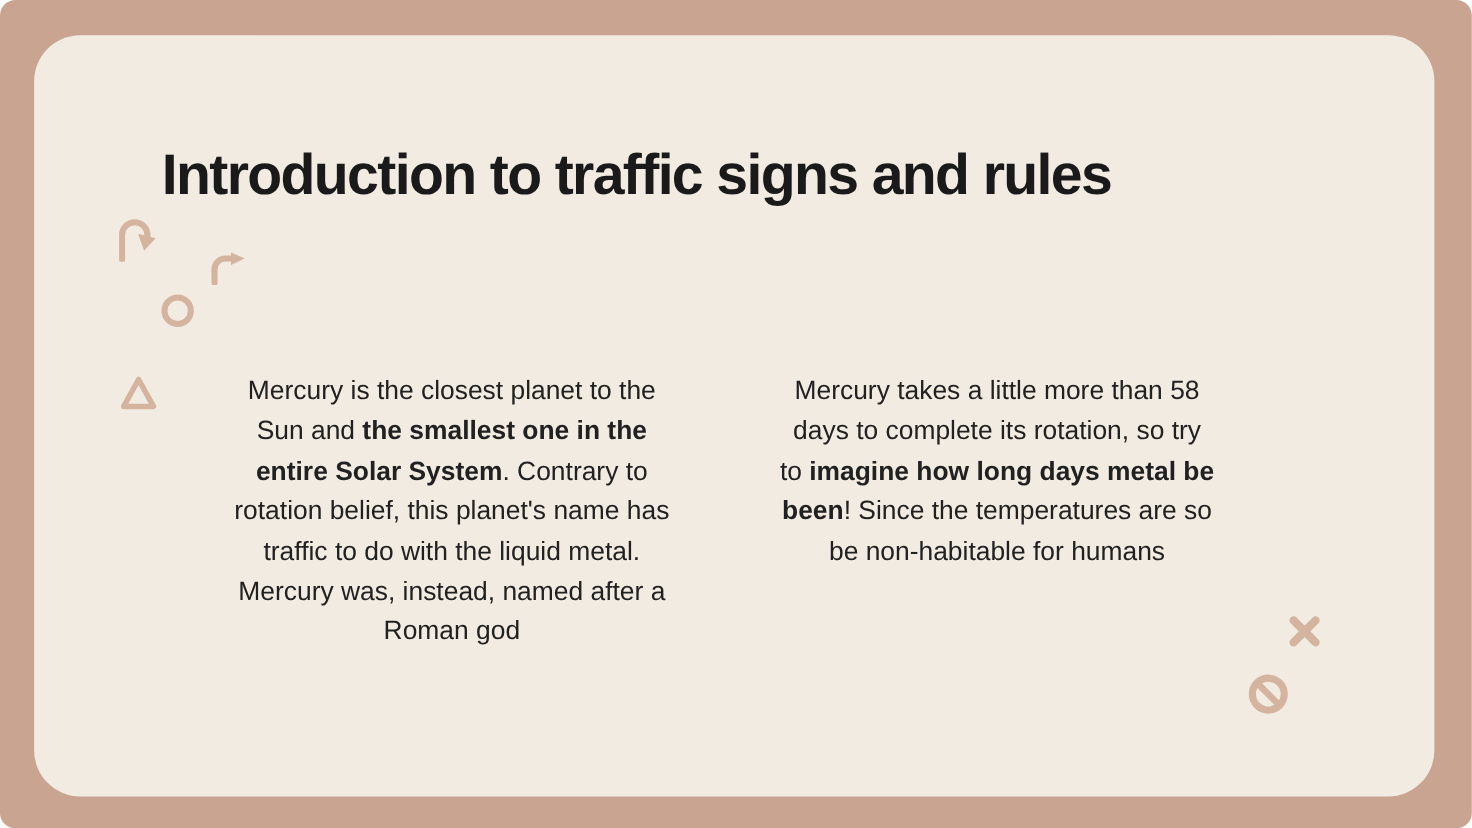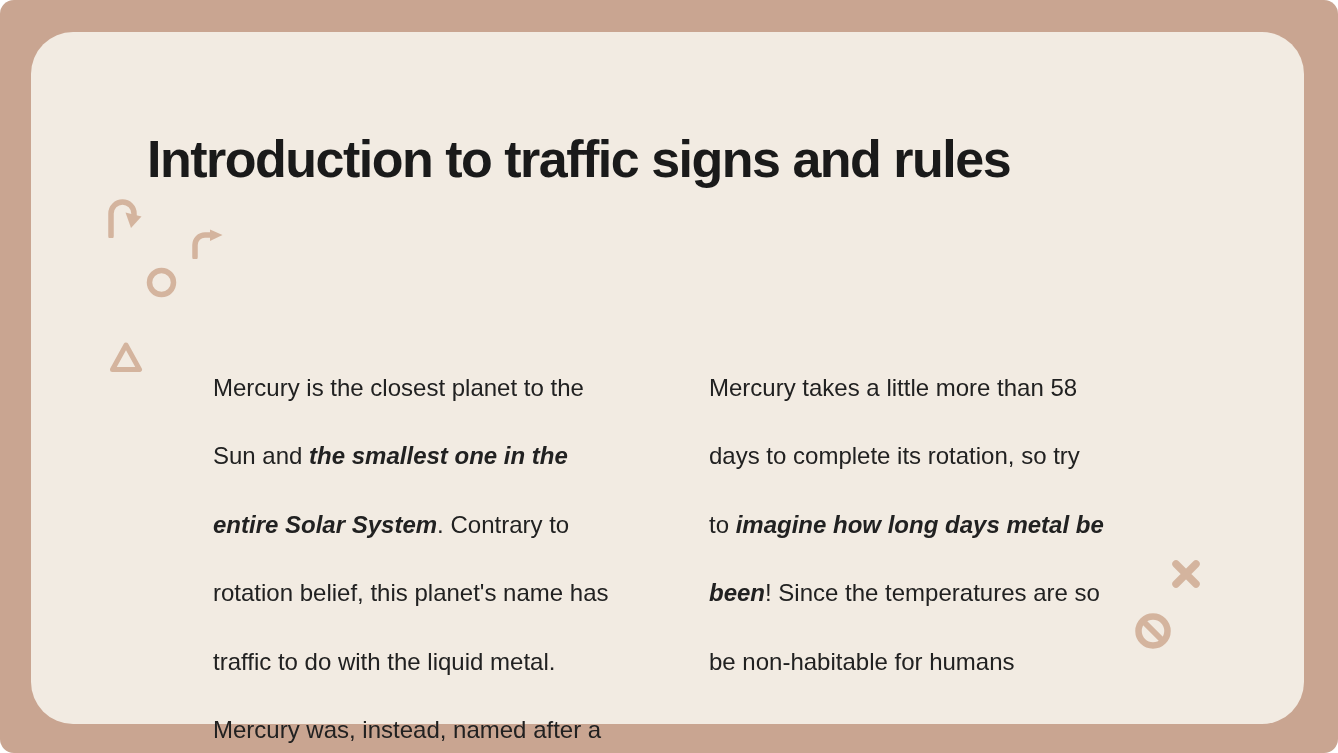--- a/index.html
+++ b/index.html
@@ -10,20 +10,21 @@
     background: var(--page_corner, #ffffff);
     font-family: "Liberation Sans", sans-serif;
     overflow: hidden;
   }
   .frame {
     position: absolute;
     left: 0; top: 0;
     width: 1338px; height: 753px;
     background: var(--frame, #c9a591);
     border-radius: 14px;
+    text-align: center;
   }
   .card {
     position: absolute;
     left: 31px; top: 32px;
     width: 1273px; height: 692px;
     background: var(--card, #f2ebe2);
     border-radius: 42px;
   }
   .title {
     position: absolute;
@@ -38,22 +39,22 @@
   }
   .col {
     position: absolute;
     top: 306px;
     font-size: 24px;
     line-height: 36.4px;
     color: var(--body_text, #212121);
   }
   .col.left  { left: 182px; }  
   .col.right { left: 678px; }  
-  .tline { white-space: pre; margin-top: 32px; }
-  .tline .b { font-weight: 700; font-style: italic; }
+  .tline { white-space: pre; }
+  .tline .b { font-weight: 700; }
   .shape { position: absolute; }
   .st { stroke: var(--shape, #d4b49e); fill: none; }
   .fl { fill: var(--shape, #d4b49e); stroke: none; }
   
   .s-uturn   { left: 73px;  top: 166px; }  
   .s-rturn   { left: 158px; top: 197px; }  
   .s-ring    { left: 115px; top: 235px; }  
   .s-tri     { left: 78px;  top: 308px; }  
   .s-x       { left: 1139px; top: 526px; } 
   .s-noentry { left: 1103px; top: 580px; } 

